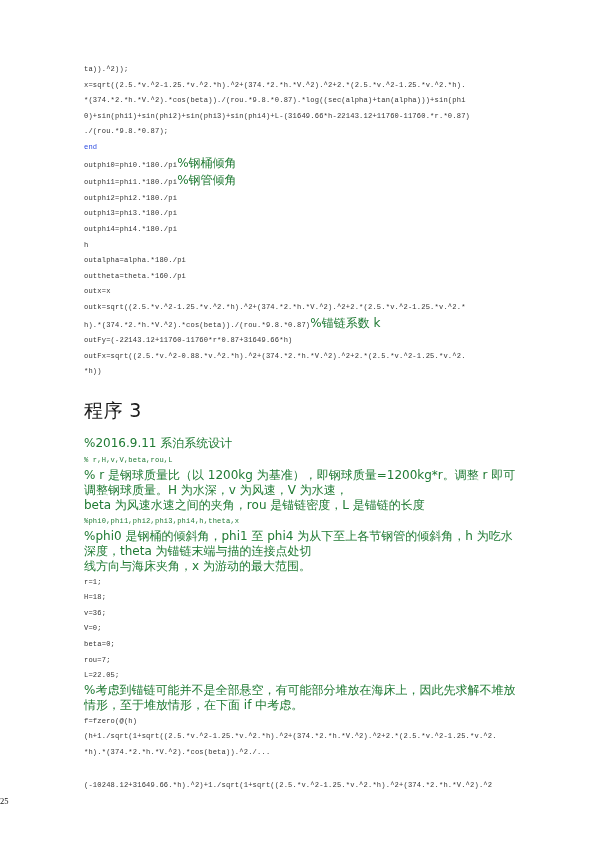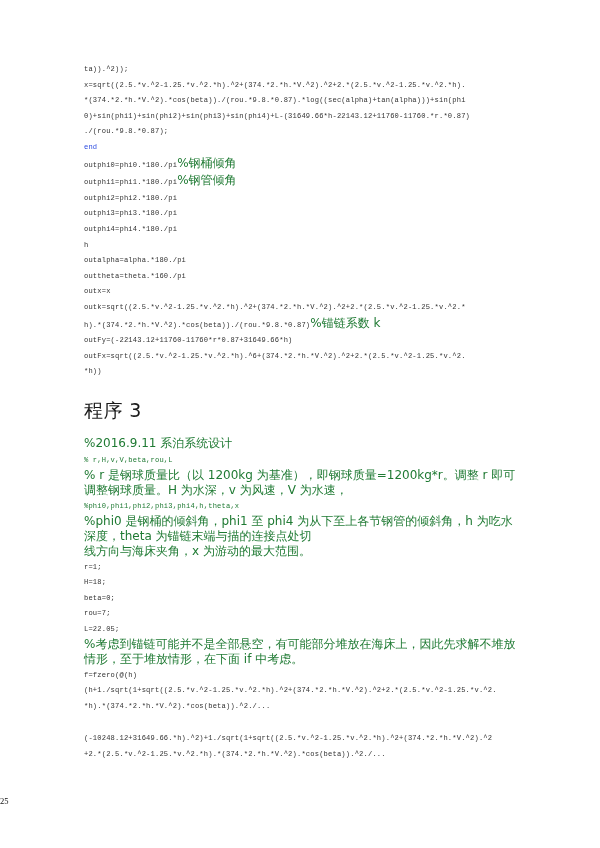--- a/index.html
+++ b/index.html
@@ -84,43 +84,45 @@
     <div class="code">outphi2=phi2.*180./pi</div>
     <div class="code">outphi3=phi3.*180./pi</div>
     <div class="code">outphi4=phi4.*180./pi</div>
     <div class="code">h</div>
     <div class="code">outalpha=alpha.*180./pi</div>
     <div class="code">outtheta=theta.*160./pi</div>
     <div class="code">outx=x</div>
     <div class="code">outk=sqrt((2.5.*v.^2-1.25.*v.^2.*h).^2+(374.*2.*h.*V.^2).^2+2.*(2.5.*v.^2-1.25.*v.^2.*</div>
     <div class="code"><span>h).*(374.*2.*h.*V.^2).*cos(beta))./(rou.*9.8.*0.87)</span><span class="cmt cn">%锚链系数 k</span></div>
     <div class="code">outFy=(-22143.12+11760-11760*r*0.87+31649.66*h)</div>
-    <div class="code">outFx=sqrt((2.5.*v.^2-1.25.*v.^2.*h).^6+(374.*2.*h.*V.^2).^2+2.*(2.5.*v.^2-1.25.*v.^2.</div>
+    <div class="code">outFx=sqrt((2.5.*v.^2-0.88.*v.^2.*h).^2+(374.*2.*h.*V.^2).^2+2.*(2.5.*v.^2-1.25.*v.^2.</div>
     <div class="code">*h))</div>
 
     <div class="heading">程序 3</div>
 
     <div class="code cm"><span class="cn">%2016.9.11 系泊系统设计</span></div>
     <div class="code cm">% r,H,v,V,beta,rou,L</div>
     <div class="code cm tight"><span class="cn">% r 是钢球质量比（以 1200kg 为基准），即钢球质量=1200kg*r。调整 r 即可调整钢球质量。H 为水深，v 为风速，V 为水速，</span></div>
+    <div class="code cm tight"><span class="cn">beta 为风速水速之间的夹角，rou 是锚链密度，L 是锚链的长度</span></div>
     <div class="code cm">%phi0,phi1,phi2,phi3,phi4,h,theta,x</div>
     <div class="code cm tight"><span class="cn">%phi0 是钢桶的倾斜角，phi1 至 phi4 为从下至上各节钢管的倾斜角，h 为吃水深度，theta 为锚链末端与描的连接点处切</span></div>
     <div class="code cm tight"><span class="cn">线方向与海床夹角，x 为游动的最大范围。</span></div>
 
     <div class="code">r=1;</div>
     <div class="code">H=18;</div>
+    <div class="code">v=36;</div>
+    <div class="code">V=0;</div>
     <div class="code">beta=0;</div>
     <div class="code">rou=7;</div>
     <div class="code">L=22.05;</div>
 
     <div class="code cm tight"><span class="cn">%考虑到锚链可能并不是全部悬空，有可能部分堆放在海床上，因此先求解不堆放情形，至于堆放情形，在下面 if 中考虑。</span></div>
 
     <div class="code">f=fzero(@(h)</div>
     <div class="code">(h+1./sqrt(1+sqrt((2.5.*v.^2-1.25.*v.^2.*h).^2+(374.*2.*h.*V.^2).^2+2.*(2.5.*v.^2-1.25.*v.^2.</div>
     <div class="code">*h).*(374.*2.*h.*V.^2).*cos(beta)).^2./...</div>
     <div class="gap-lg"></div>
     <div class="code">(-10248.12+31649.66.*h).^2)+1./sqrt(1+sqrt((2.5.*v.^2-1.25.*v.^2.*h).^2+(374.*2.*h.*V.^2).^2</div>
-    <div class="code">+2.*(2.5.*v.^2-1.25.*v.^2.*h).*(374.*2.*h.*V.^2).*cos(beta)).^2./...</div>
 
   </div>
 
   <div class="page-number">25</div>
 </div>
 
 </body></html>

